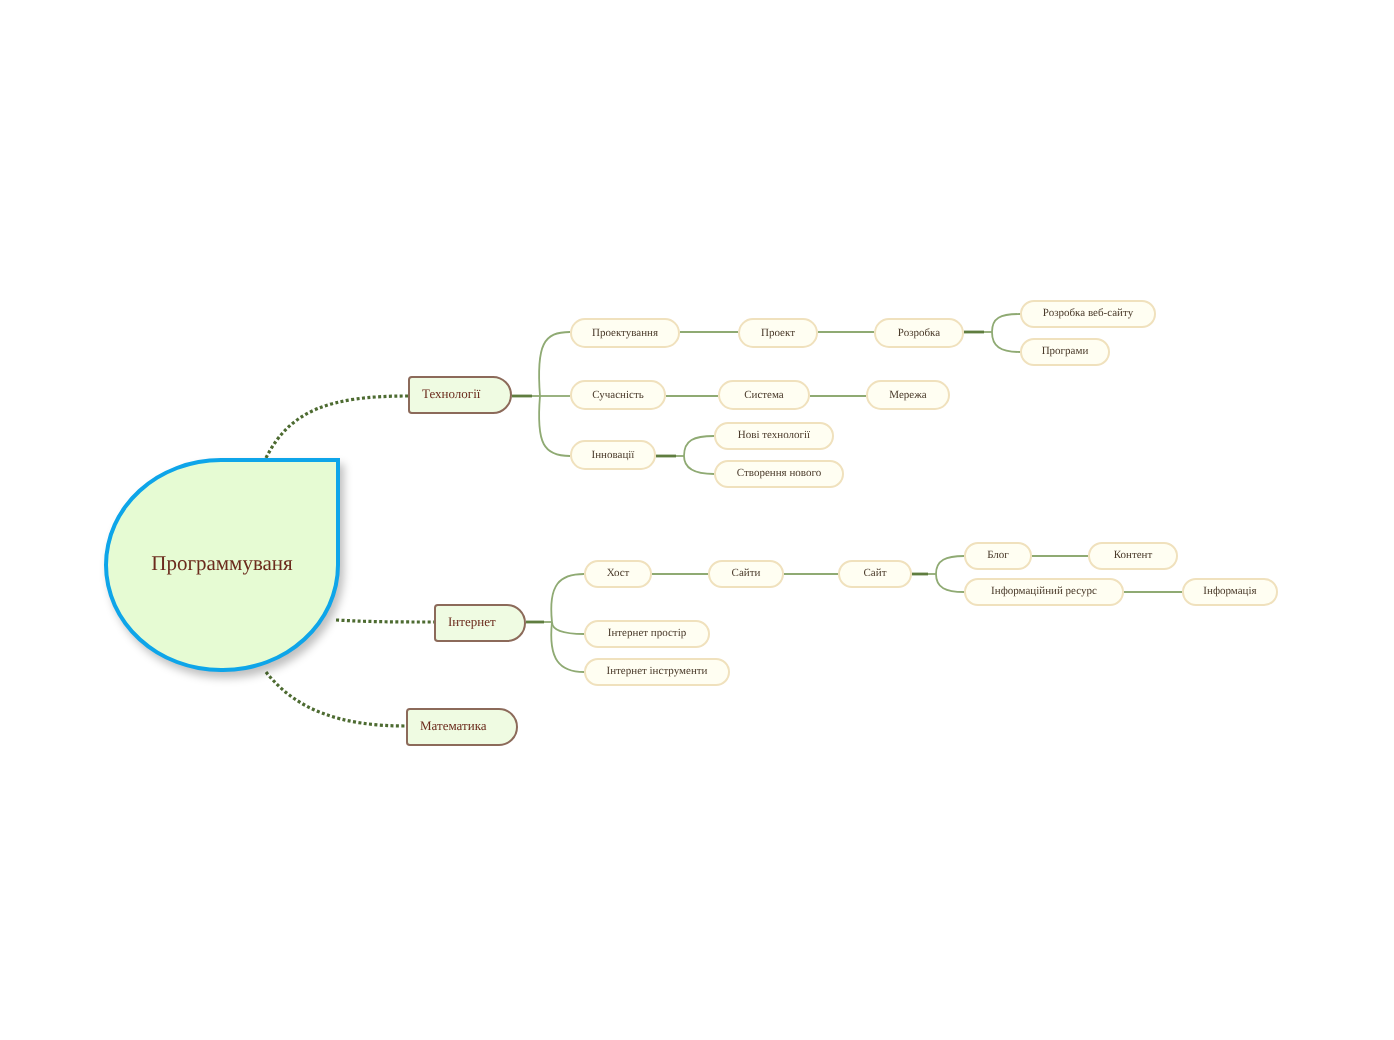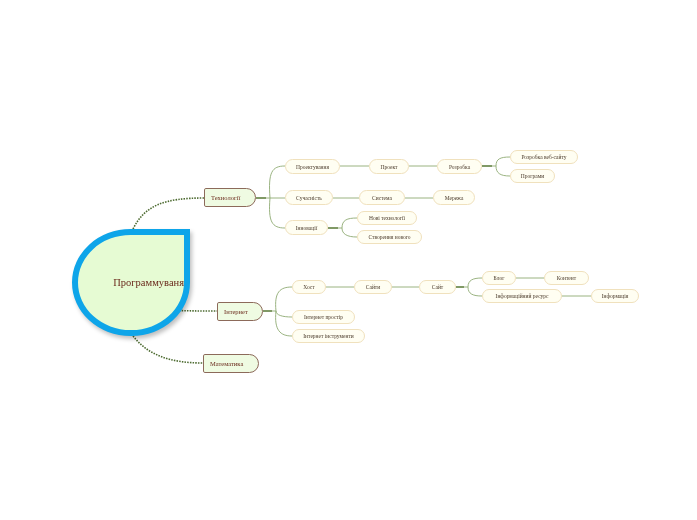--- a/index.html
+++ b/index.html
@@ -1,24 +1,24 @@
 <!DOCTYPE html>
 <html><head>
 <meta charset="utf-8">
 <style>
   html, body { margin:0; padding:0; }
   body { width:697px; height:520px; background:#ffffff; position:relative; overflow:hidden;
          font-family:"Liberation Serif", "DejaVu Serif", serif; }
   #canvas { position:absolute; left:0; top:0; width:697px; height:520px; }
   svg.links { position:absolute; left:0; top:0; width:697px; height:520px; }
-  .central { position:absolute; left:72px; top:229px; width:118px; height:107px;
-             background:#e6fbd3; border:6px solid #0ea5e9; box-sizing:border-box;
+  .central { position:absolute; left:52px; top:229px; width:118px; height:107px;
+             background:#e6fbd3; border:2px solid #0ea5e9; box-sizing:border-box;
              border-radius:59px 0 59px 59px / 54px 0 54px 54px;
              box-shadow:2px 3px 4px rgba(0,0,0,0.25);
-             display:flex; align-items:center; justify-content:flex-end;
+             display:flex; align-items:center; justify-content:center;
              color:#6b2b1d; font-size:10.5px; }
   .main-topic { position:absolute; height:19px; box-sizing:border-box;
                 background:#effbe2; border:1px solid #8c6a5a;
                 border-radius:2px 10px 10px 2px;
                 display:flex; align-items:center; padding-left:6px;
                 color:#6b2b1d; font-size:6.5px; }
   .sub { position:absolute; height:15px; box-sizing:border-box;
          background:#fffef2; border:1px solid #f0e1bd; border-radius:8px;
          display:flex; align-items:center; justify-content:center;
          color:#4a3a2a; font-size:5.5px; white-space:nowrap; }

